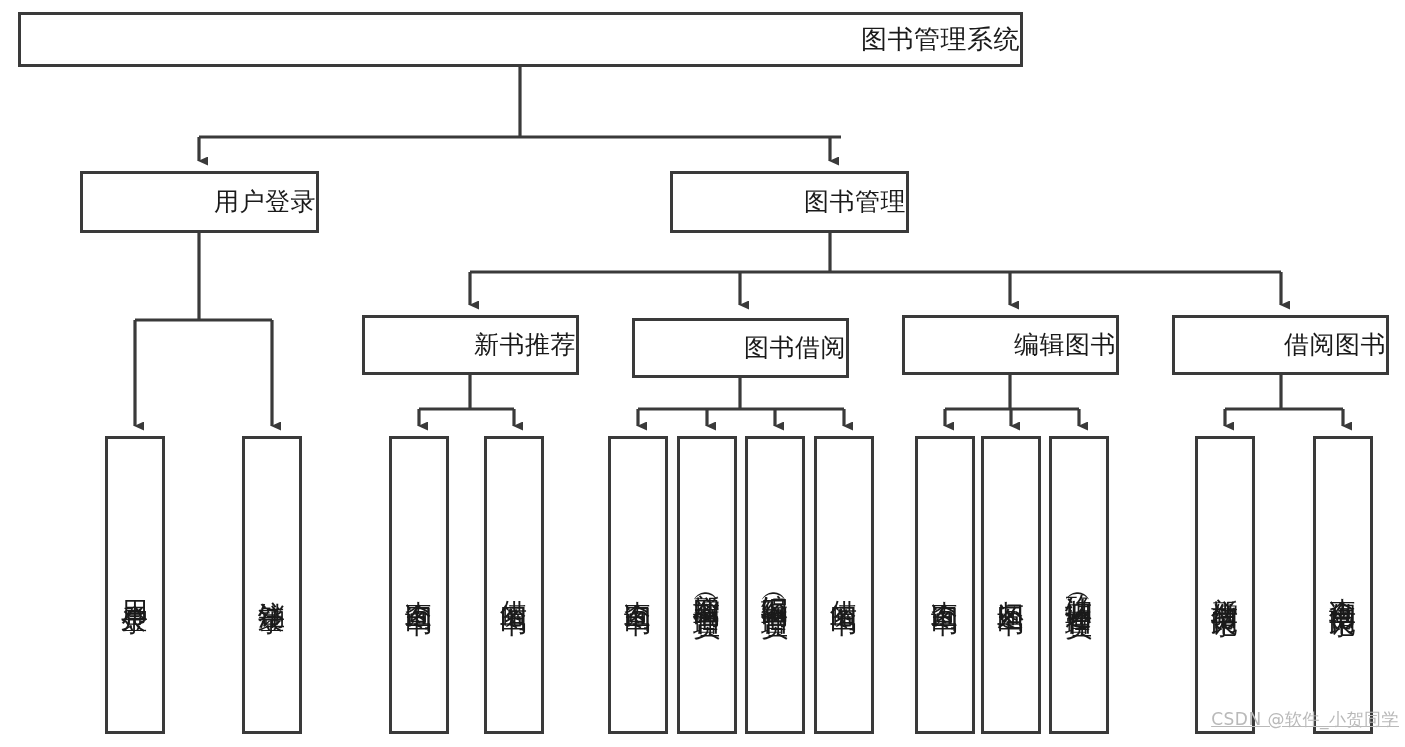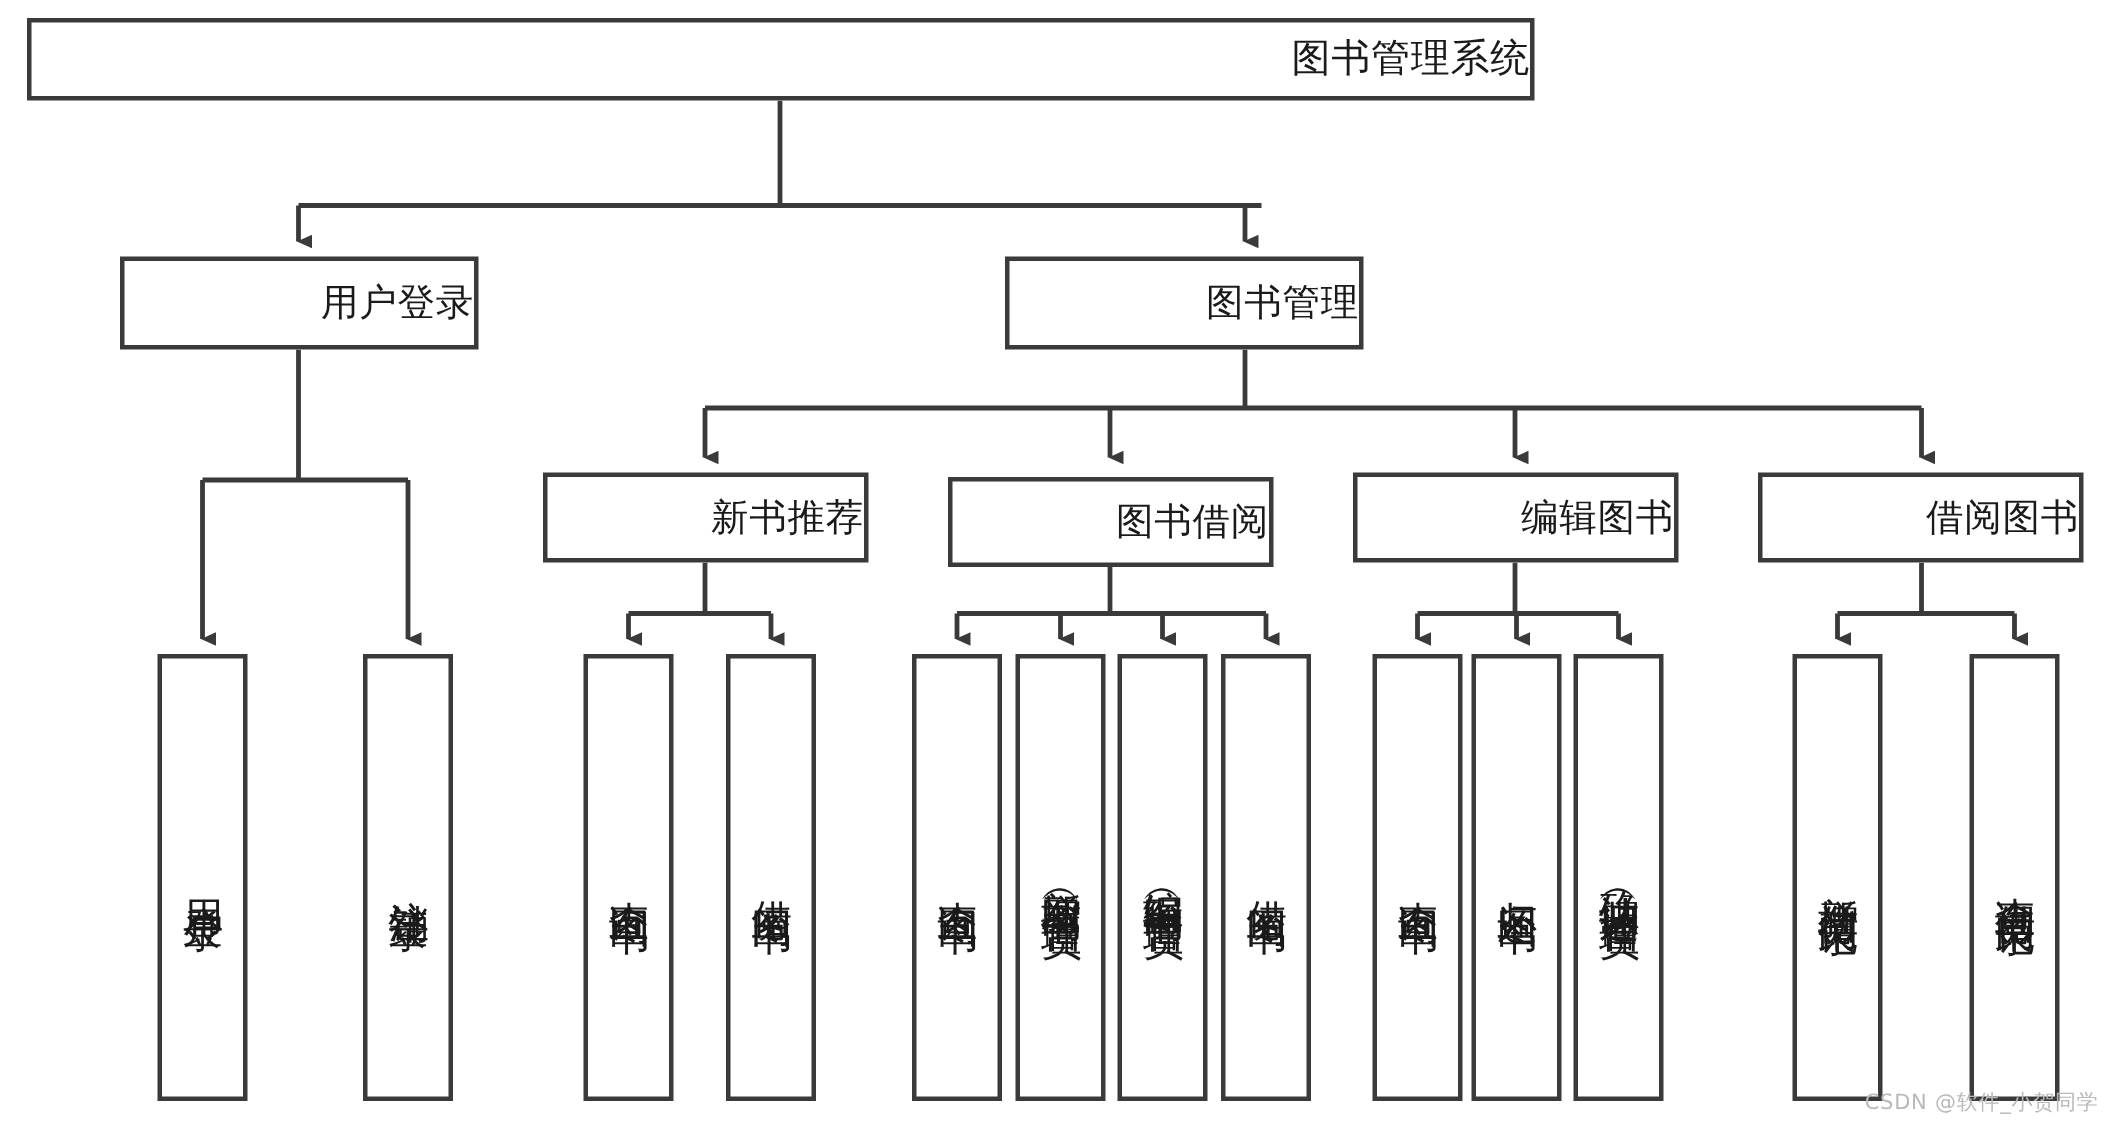--- a/index.html
+++ b/index.html
@@ -61,25 +61,26 @@
     text-orientation: upright;
     font-size: 27px;
     line-height: 1.08;
     letter-spacing: 3px;
     max-height: 288px;
     text-align: center;
   }
   .watermark {
     position: absolute;
     right: 6px;
-    bottom: 3px;
-    font-size: 14px;
+    bottom: 16px;
+    font-size: 17px;
     color: #b9b9b9;
     white-space: nowrap;
     letter-spacing: 0.5px;
+    text-decoration: underline;
   }
 </style>
 </head>
 <body>
 
 <div id="diagram">
 
   <svg id="connectors" viewBox="0 0 1405 747" xmlns="http://www.w3.org/2000/svg">
     <defs>
       <marker id="arrow" markerWidth="9" markerHeight="10" refX="4.5" refY="9" orient="auto" markerUnits="userSpaceOnUse">

